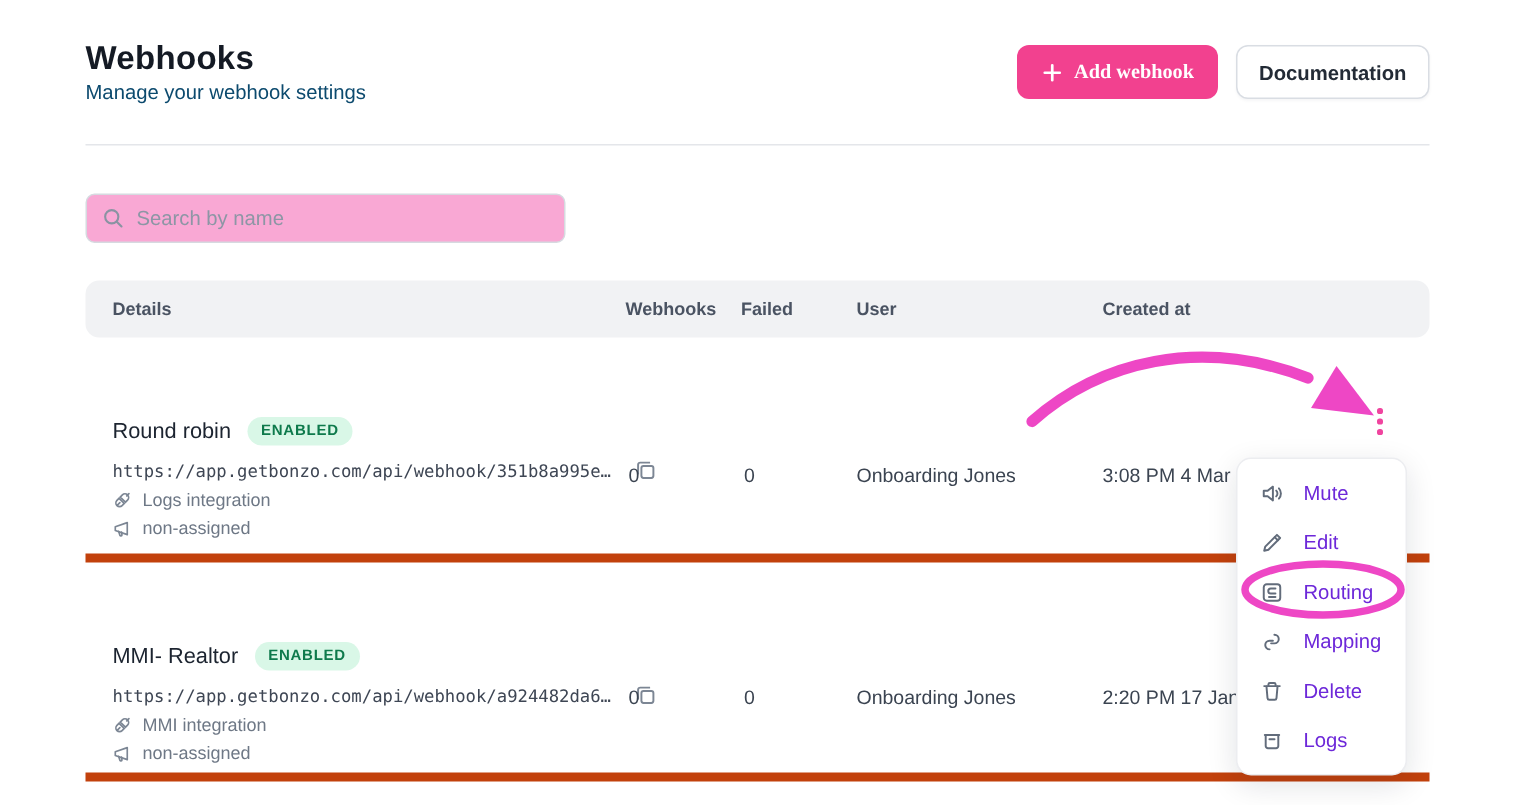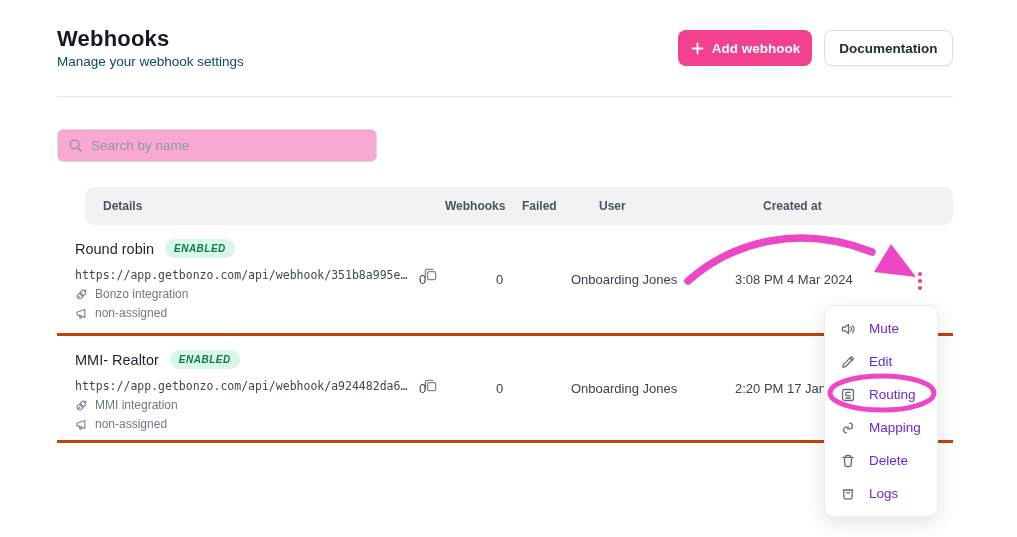--- a/index.html
+++ b/index.html
@@ -4,41 +4,41 @@
 <style>
   * { margin:0; padding:0; box-sizing:border-box; }
   html,body { background:#fff; }
   body { font-family:"Liberation Sans", sans-serif; color:#1d2531; }
   .stage { position:relative; width:1017px; height:537px; background:#fff; overflow:hidden; }
 
   
   .page-title { position:absolute; left:57px; top:26px; font-size:22px; font-weight:700; color:#141a24; letter-spacing:.2px; }
   .page-subtitle { position:absolute; left:57px; top:54px; font-size:13.5px; color:#0c4a6e; }
   .btn { position:absolute; top:30px; height:36px; border-radius:8px; display:flex; align-items:center; justify-content:center; font-size:13.5px; font-weight:700; cursor:pointer; border:none; font-family:"Liberation Sans", sans-serif; }
-  .btn-add { left:678px; width:134px; background:#f2418f; color:#fff; gap:7px; }
+  .btn-add { left:678px; width:134px; background:#f2418f; color:#fff; gap:7px;font-family:Liberation Serif, serif; }
   .btn-doc { left:824px; width:129px; background:#fff; color:#232b36; border:1px solid #d9dde3; box-shadow:0 1px 2px rgba(16,24,40,.04); }
   .hdr-divider { position:absolute; left:57px; top:96px; width:896px; height:1px; background:#e4e6ea; }
 
   
   .search-box { position:absolute; left:57px; top:129px; width:320px; height:33px; border:1px solid #d6dae0; border-radius:6px; background:#f9a8d4; display:flex; align-items:center; padding:0 10px; gap:8px; }
   .search-box input { border:none; outline:none; flex:1; font-size:13.5px; color:#334050; font-family:"Liberation Sans", sans-serif; background:transparent; }
   .search-box input::placeholder { color:#8d96a5; }
 
   
   .table { position:absolute; left:57px; top:187px; width:896px; }
-  .thead { position:relative; height:38px; background:#f1f2f4; border-radius:9px;margin-left:28px; }
+  .thead { position:relative; height:38px; background:#f1f2f4; border-radius:9px; }
   .th { position:absolute; top:0; height:38px; display:flex; align-items:center; font-size:12px; font-weight:700; color:#4a5362; }
   .th-details { left:18px; } .th-success { left:360px; } .th-failed { left:437px; } .th-user { left:514px; } .th-created { left:678px;text-align:right; }
 
-  .trow { position:relative; border-bottom:3px solid #c2410c; }
+  .trow { position:relative; border-bottom:6px solid #c2410c;margin-top:39px; }
   .trow-1 { height:111px; } .trow-2 { height:107px; }
   .details { position:absolute; left:18px; top:14px; }
   .row-name-line { display:flex; align-items:center; }
   .row-name { font-size:14.5px; font-weight:500; color:#1c2430; }
-  .badge { margin-left:11px; background:#d9f7e7; color:#0e7a4c; font-size:10px; font-weight:700; letter-spacing:.5px; padding:4px 9px; border-radius:11px;font-style:italic; }
+  .badge { margin-left:11px; background:#d9f7e7; color:#0e7a4c; font-size:10px; font-weight:700; letter-spacing:.5px; padding:4px 9px; border-radius:11px; }
   .url-line { display:flex; align-items:center; margin-top:9px; }
   .row-url { font-family:"DejaVu Sans Mono", monospace; font-size:11.5px; color:#3e4document654; color:#3e4654; }
   .copy-btn { margin-left:16px; background:none; border:none; cursor:pointer; color:#7c8694; display:flex; padding:0; }
   .meta-line { display:flex; align-items:center; gap:7px; margin-top:5px; font-size:12px; color:#6e7886; }
   .meta-line .mic { color:#7c8694; display:flex; }
   .cell { position:absolute; top:50%; transform:translateY(-50%); font-size:13px; color:#3b4451; }
   .c-success { left:362px; } .c-failed { left:439px; } .c-user { left:514px; } .c-created { left:678px; white-space:nowrap; }
 
   
   .kebab { position:absolute; left:908px; top:266px; width:24px; height:30px; background:none; border:none; cursor:pointer; display:flex; flex-direction:column; align-items:center; justify-content:center; gap:3.5px; z-index:5; }
@@ -107,21 +107,21 @@
                 <path d="M10.4 2.4H3.8A1.4 1.4 0 0 0 2.4 3.8v6.6"></path>
               </svg>
           </button>
         </div>
         <div class="meta-line">
           <span class="mic">
             <svg width="13" height="13" viewBox="0 0 14 14" fill="none" stroke="currentColor" stroke-width="1.2" stroke-linecap="round">
                 <path d="M11.8 2.2l-1.6 1.6M5.3 8.7 3.7 10.3M4.7 5.6 8.4 9.3 6.9 10.8a2.6 2.6 0 0 1-3.7-3.7l1.5-1.5zM9.3 8.4 5.6 4.7 7.1 3.2a2.6 2.6 0 0 1 3.7 3.7L9.3 8.4z"></path>
               </svg>
           </span>
-          <span>Bonzo integration</span>
+          <span>Logs integration</span>
         </div>
         <div class="meta-line">
           <span class="mic">
             <svg width="13" height="13" viewBox="0 0 14 14" fill="none" stroke="currentColor" stroke-width="1.2" stroke-linejoin="round" stroke-linecap="round">
                 <path d="M2 5.6v2.6l8.6 3V2.6L2 5.6z"></path>
                 <path d="M4.4 8.8l.9 2.9a.8.8 0 0 0 1.5-.3l-.3-2"></path>
               </svg>
           </span>
           <span>non-assigned</span>
         </div>

